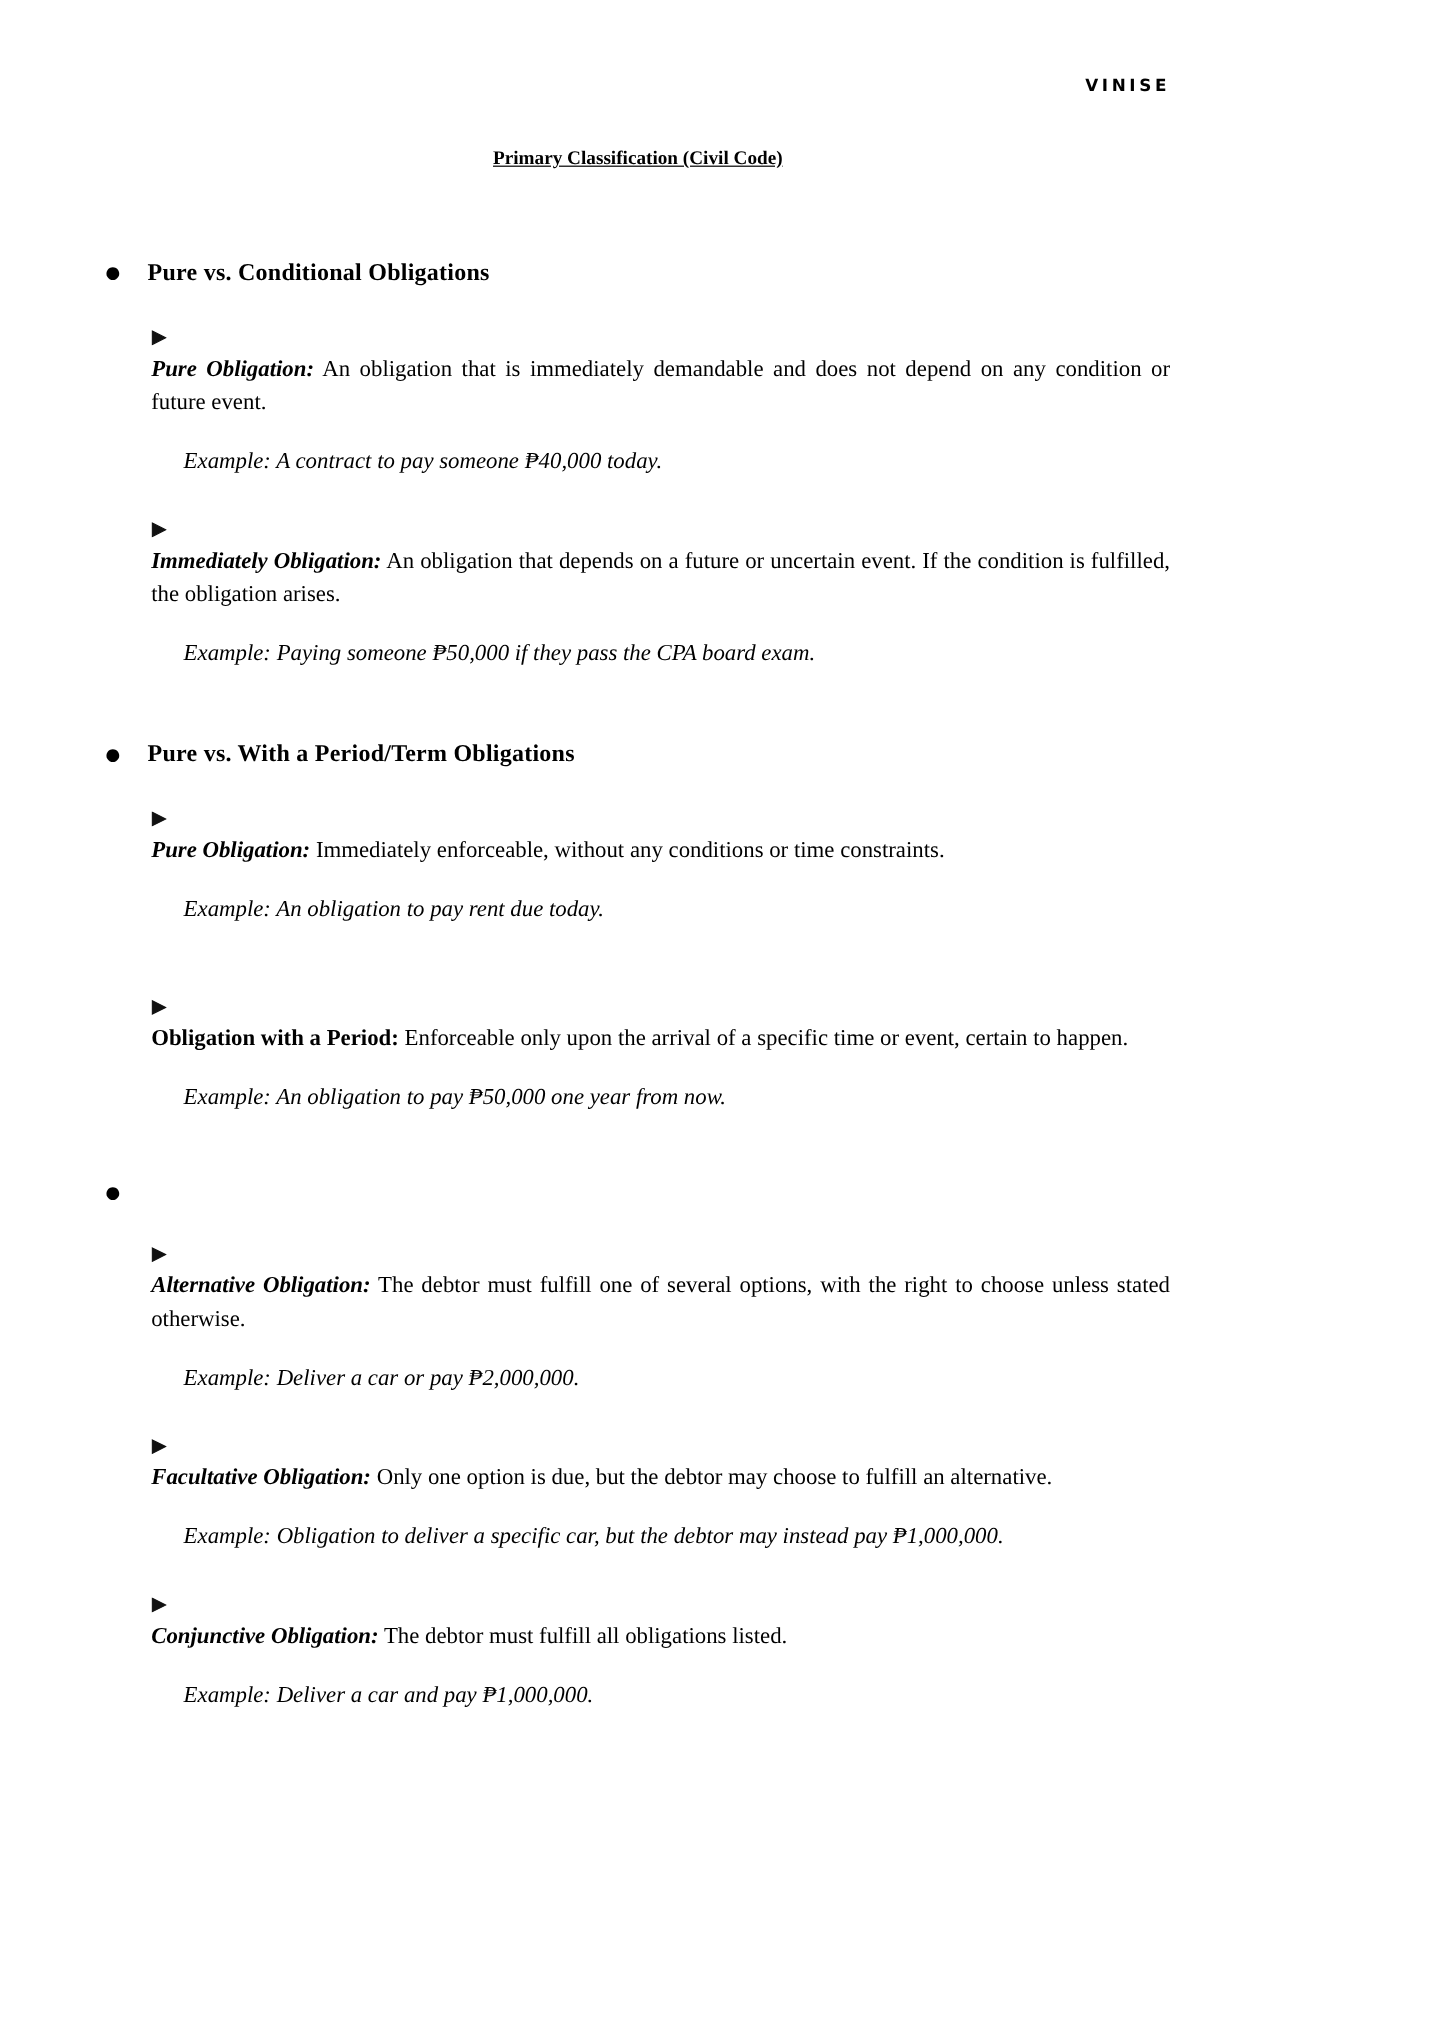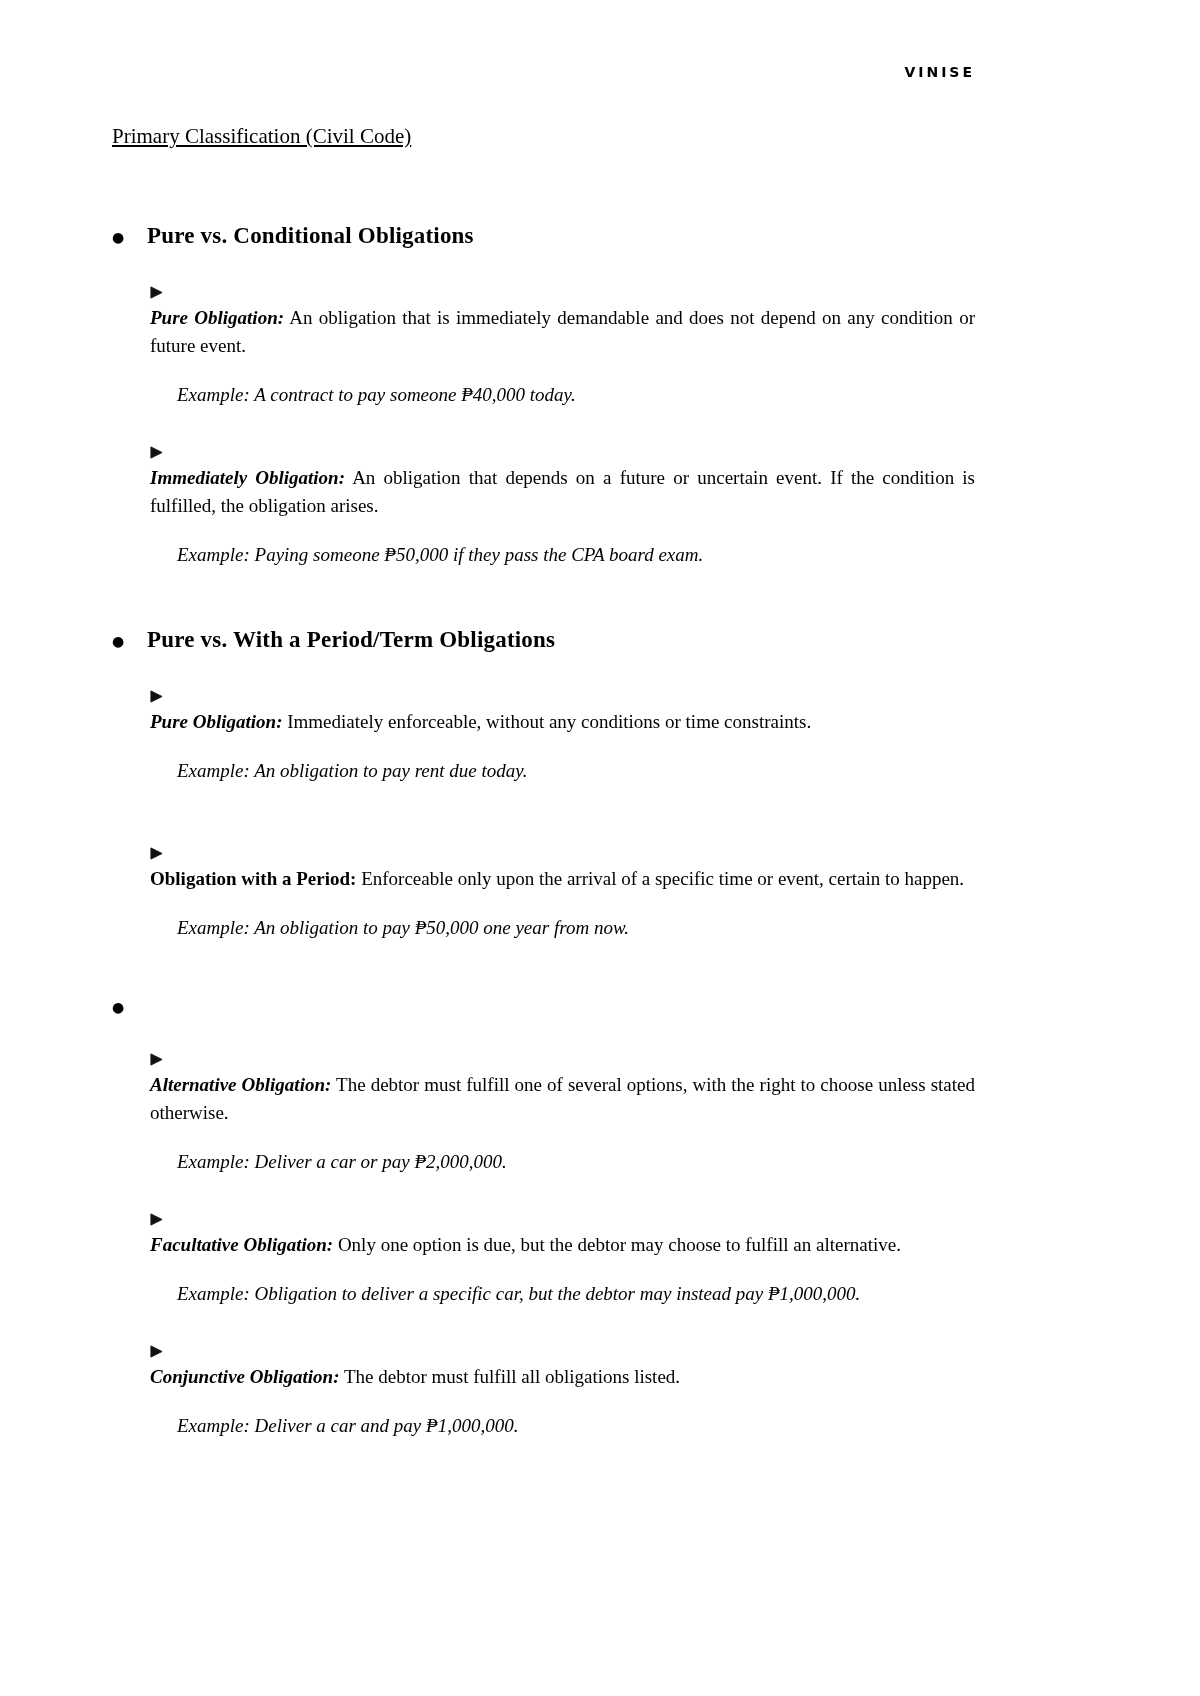--- a/index.html
+++ b/index.html
@@ -6,54 +6,55 @@
   html, body { background: #ffffff; }
   .page {
     position: relative;
     width: 1200px;
     height: 1696px;
     margin: 0 auto;
     background: #ffffff;
     color: #000000;
     font-family: "Liberation Serif", "DejaVu Serif", serif;
     font-size: 19px;
-    padding: 64px 225px 40px 112px;
+    padding: 64px 225px 40px 88px;
   }
   .logo {
     text-align: right;
     font-family: "DejaVu Sans", sans-serif;
     font-weight: 800;
     font-size: 14px;
     letter-spacing: 3px;
     color: #000;
   }
   .doc-title {
     margin-top: 44px;
-    font-size: 21px;
-    font-weight: normal;
+    text-align: center;
+    font-size: 16px;
+    font-weight: bold;
   }
   .doc-title .title-text { text-decoration: underline; }
 
   section { margin-top: 58px; }
   section:first-of-type { margin-top: 74px; }
 
   .sec-head {
     display: flex;
     align-items: baseline;
   }
   .disc {
     width: 35px;
     flex: none;
     font-size: 14px;
     font-family: "DejaVu Sans", sans-serif;
     position: relative;
     top: -1px;
   }
   .sec-head h2 {
-    font-size: 23px;
+    font-size: 20px;
     font-weight: bold;
     letter-spacing: 0.2px;
   }
 
   .item {
     display: flex;
     margin-top: 27px;
     margin-left: 38px;
     flex-direction: column;
   }

